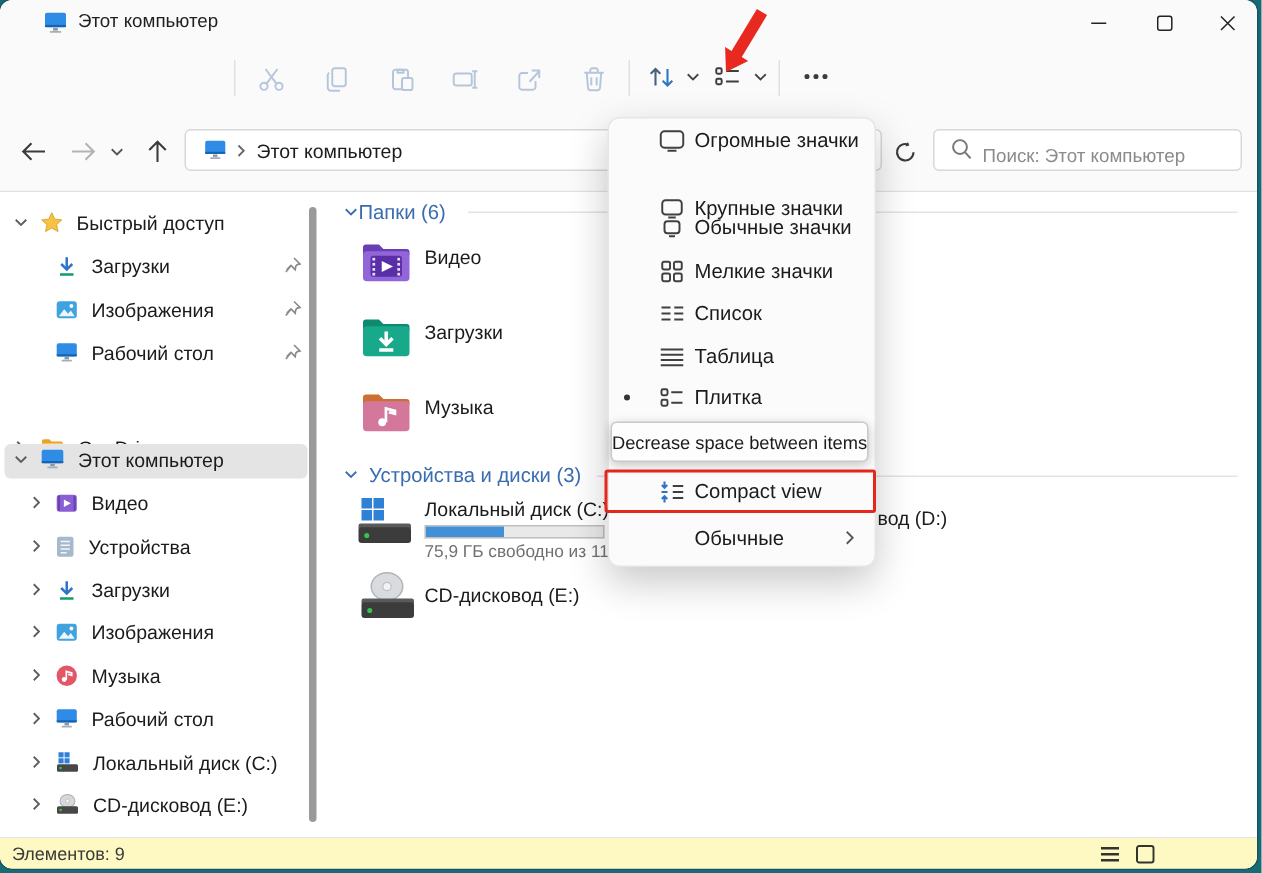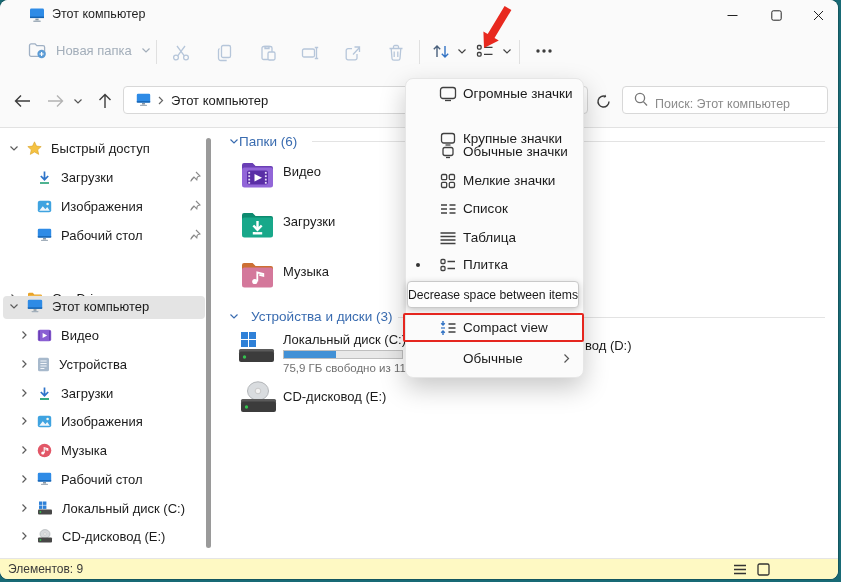--- a/index.html
+++ b/index.html
@@ -78,35 +78,20 @@
       <svg width="11" height="11" viewBox="0 0 11 11">
           <rect x="0.8" y="0.8" width="9.4" height="9.4" rx="1.5" fill="none" stroke="#222" stroke-width="1"></rect>
         </svg>
     </div>
     <div class="abs winctl" style="left:803px;top:3px;">
       <svg width="11" height="11" viewBox="0 0 11 11">
           <path d="M1 1l9 9M10 1l-9 9" stroke="#222" stroke-width="1"></path>
         </svg>
     </div>
 
-    <div class="abs tbtn" style="left:28px;top:42px;gap:9px;">
-      <span>
-        <svg width="19" height="17" viewBox="0 0 19 17">
-            <path d="M1.5 3.5a1.6 1.6 0 0 1 1.6-1.6h4l1.7 1.8h6.2a1.6 1.6 0 0 1 1.6 1.6v7.4a1.6 1.6 0 0 1-1.6 1.6H3.1a1.6 1.6 0 0 1-1.6-1.6z" fill="none" stroke="#9fb0c4" stroke-width="1.3"></path>
-            <circle cx="13.6" cy="12" r="4.2" fill="#5b9bd5"></circle>
-            <path d="M13.6 9.9v4.2M11.5 12h4.2" stroke="#fff" stroke-width="1.2"></path>
-          </svg>
-      </span>
-      <span style="font-size:13px;color:#a3aeba;">Новая папка</span>
-      <span class="dis">
-        <svg width="10" height="7" viewBox="0 0 10 7">
-            <path d="M1.5 1.5l3.5 3.5 3.5-3.5" fill="none" stroke="#a3aeba" stroke-width="1.2"></path>
-          </svg>
-      </span>
-    </div>
     <div class="tsep" style="left:156px;"></div>
 
     <div class="abs dis" style="left:172px;top:44px;">
       <svg width="18" height="18" viewBox="0 0 18 18" fill="none" stroke="#b6c6da" stroke-width="1.3">
           <circle cx="4" cy="13.5" r="2.4"></circle>
           <circle cx="14" cy="13.5" r="2.4"></circle>
           <path d="M5.7 11.8L13 2M12.3 11.8L5 2"></path>
         </svg>
     </div>
     <div class="abs dis" style="left:216px;top:44px;">
@@ -490,21 +475,21 @@
     <div class="abs" style="left:240px;top:257px;">
       <svg width="35" height="34" viewBox="0 0 35 31">
           <path d="M2 6.5A2 2 0 0 1 4 4.5h8.6l3 3h15.4a2 2 0 0 1 2 2v2H2z" fill="#cc6f33"></path>
           <rect x="2" y="9" width="31" height="20" rx="2.5" fill="#d4789b"></rect>
           <circle cx="14.8" cy="23" r="2.6" fill="#fff"></circle>
           <path d="M17.3 23V13.8l6 1.6v2l-4-1.1" fill="none" stroke="#fff" stroke-width="1.8"></path>
         </svg>
     </div>
     <div class="abs tile-label" style="left:283px;top:264px;">Музыка</div>
 
-    <div class="abs" style="left:229px;top:309px;display:flex;align-items:center;gap:12px;">
+    <div class="abs" style="left:229px;top:309px;display:flex;align-items:center;gap:7px;">
       <span>
           <svg width="10" height="7" viewBox="0 0 10 7">
             <path d="M1.5 1.5l3.5 3.5 3.5-3.5" fill="none" stroke="#3a6cb0" stroke-width="1.2"></path>
           </svg>
         </span>
       <span class="blue-head">Устройства и диски (3)</span>
     </div>
     <div class="sect-line" style="left:398px;top:317px;width:427px;"></div>
 
     <div class="abs" style="left:238px;top:330px;">

